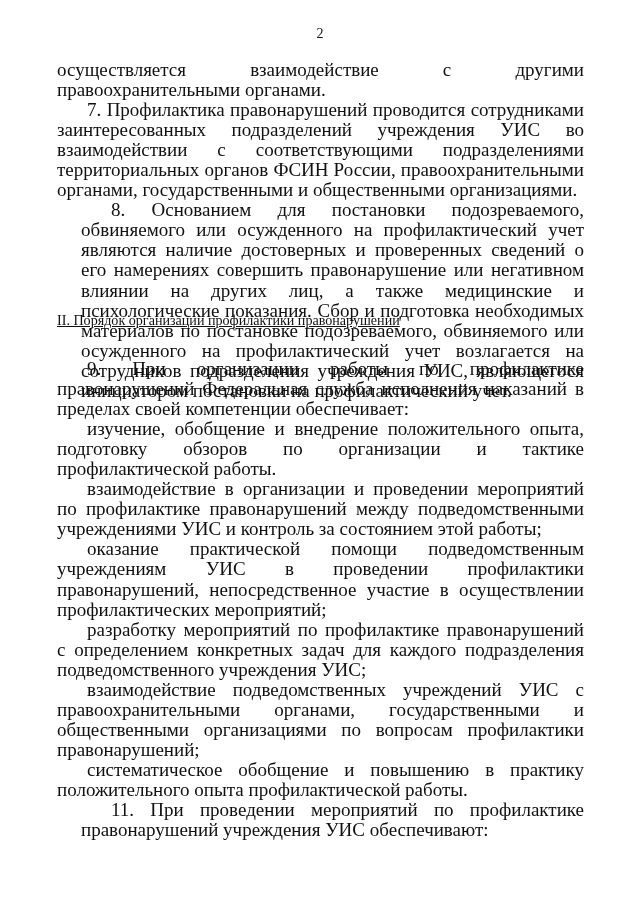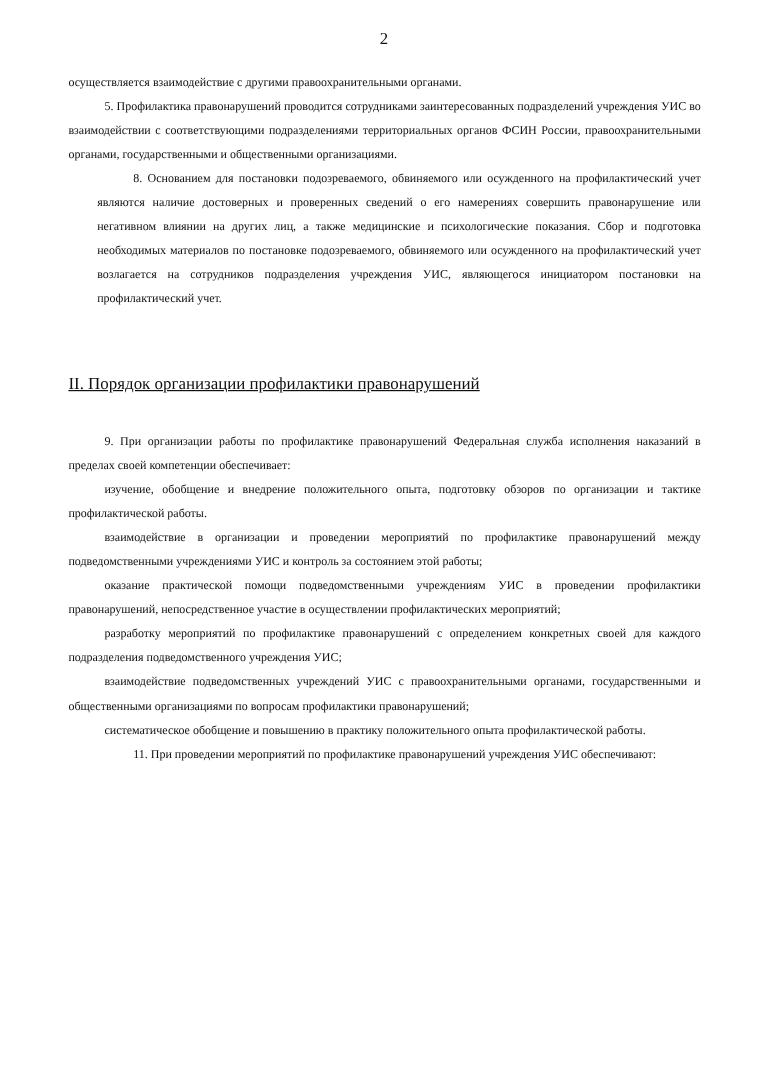--- a/index.html
+++ b/index.html
@@ -31,21 +31,21 @@
     line-height: 16px;
     color: #111111;
   }
 
   
   .text-column {
     position: absolute;
     left: 57px;
     top: 60px;
     width: 527px;
-    font-size: 10px;
+    font-size: 19px;
     line-height: 20.05px;
     text-align: justify;
     text-justify: inter-word;
     hyphens: none;
   }
 
   .para {
     margin: 0;
     text-align: justify;
     text-justify: inter-word;
@@ -91,32 +91,32 @@
 </style>
 </head>
 <body>
 
 <div id="page">
 
   <div class="page-number">2</div>
 
   <div class="text-column upper" id="text-column-upper">
       <p class="para flush">осуществляется взаимодействие с другими правоохранительными органами.</p>
-      <p class="para indent">5. Профилактика правонарушений проводится сотрудниками заинтересованных подразделений учреждения УИС во взаимодействии с соответствующими подразделениями территориальных органов ФСИН России, правоохранительными органами, государственными и общественными организациями.</p>
+      <p class="para indent">7. Профилактика правонарушений проводится сотрудниками заинтересованных подразделений учреждения УИС во взаимодействии с соответствующими подразделениями территориальных органов ФСИН России, правоохранительными органами, государственными и общественными организациями.</p>
       <p class="para indent">8. Основанием для постановки подозреваемого, обвиняемого или осужденного на профилактический учет являются наличие достоверных и проверенных сведений о его намерениях совершить правонарушение или негативном влиянии на других лиц, а также медицинские и психологические показания. Сбор и подготовка необходимых материалов по постановке подозреваемого, обвиняемого или осужденного на профилактический учет возлагается на сотрудников подразделения учреждения УИС, являющегося инициатором постановки на профилактический учет.</p>
     </div>
 
   <div class="section-heading">
     <span class="heading-line">II. Порядок организации профилактики правонарушений</span>
   </div>
 
   <div class="text-column lower" id="text-column-lower">
       <p class="para indent">9. При организации работы по профилактике правонарушений Федеральная служба исполнения наказаний в пределах своей компетенции обеспечивает:</p>
       <p class="para indent">изучение, обобщение и внедрение положительного опыта, подготовку обзоров по организации и тактике профилактической работы.</p>
       <p class="para indent">взаимодействие в организации и проведении мероприятий по профилактике правонарушений между подведомственными учреждениями УИС и контроль за состоянием этой работы;</p>
-      <p class="para indent">оказание практической помощи подведомственными учреждениям УИС в проведении профилактики правонарушений, непосредственное участие в осуществлении профилактических мероприятий;</p>
-      <p class="para indent">разработку мероприятий по профилактике правонарушений с определением конкретных своей для каждого подразделения подведомственного учреждения УИС;</p>
+      <p class="para indent">оказание практической помощи подведомственным учреждениям УИС в проведении профилактики правонарушений, непосредственное участие в осуществлении профилактических мероприятий;</p>
+      <p class="para indent">разработку мероприятий по профилактике правонарушений с определением конкретных задач для каждого подразделения подведомственного учреждения УИС;</p>
       <p class="para indent">взаимодействие подведомственных учреждений УИС с правоохранительными органами, государственными и общественными организациями по вопросам профилактики правонарушений;</p>
       <p class="para indent">систематическое обобщение и повышению в практику положительного опыта профилактической работы.</p>
       <p class="para indent">11. При проведении мероприятий по профилактике правонарушений учреждения УИС обеспечивают:</p>
     </div>
 
 </div>
 
 </body></html>

